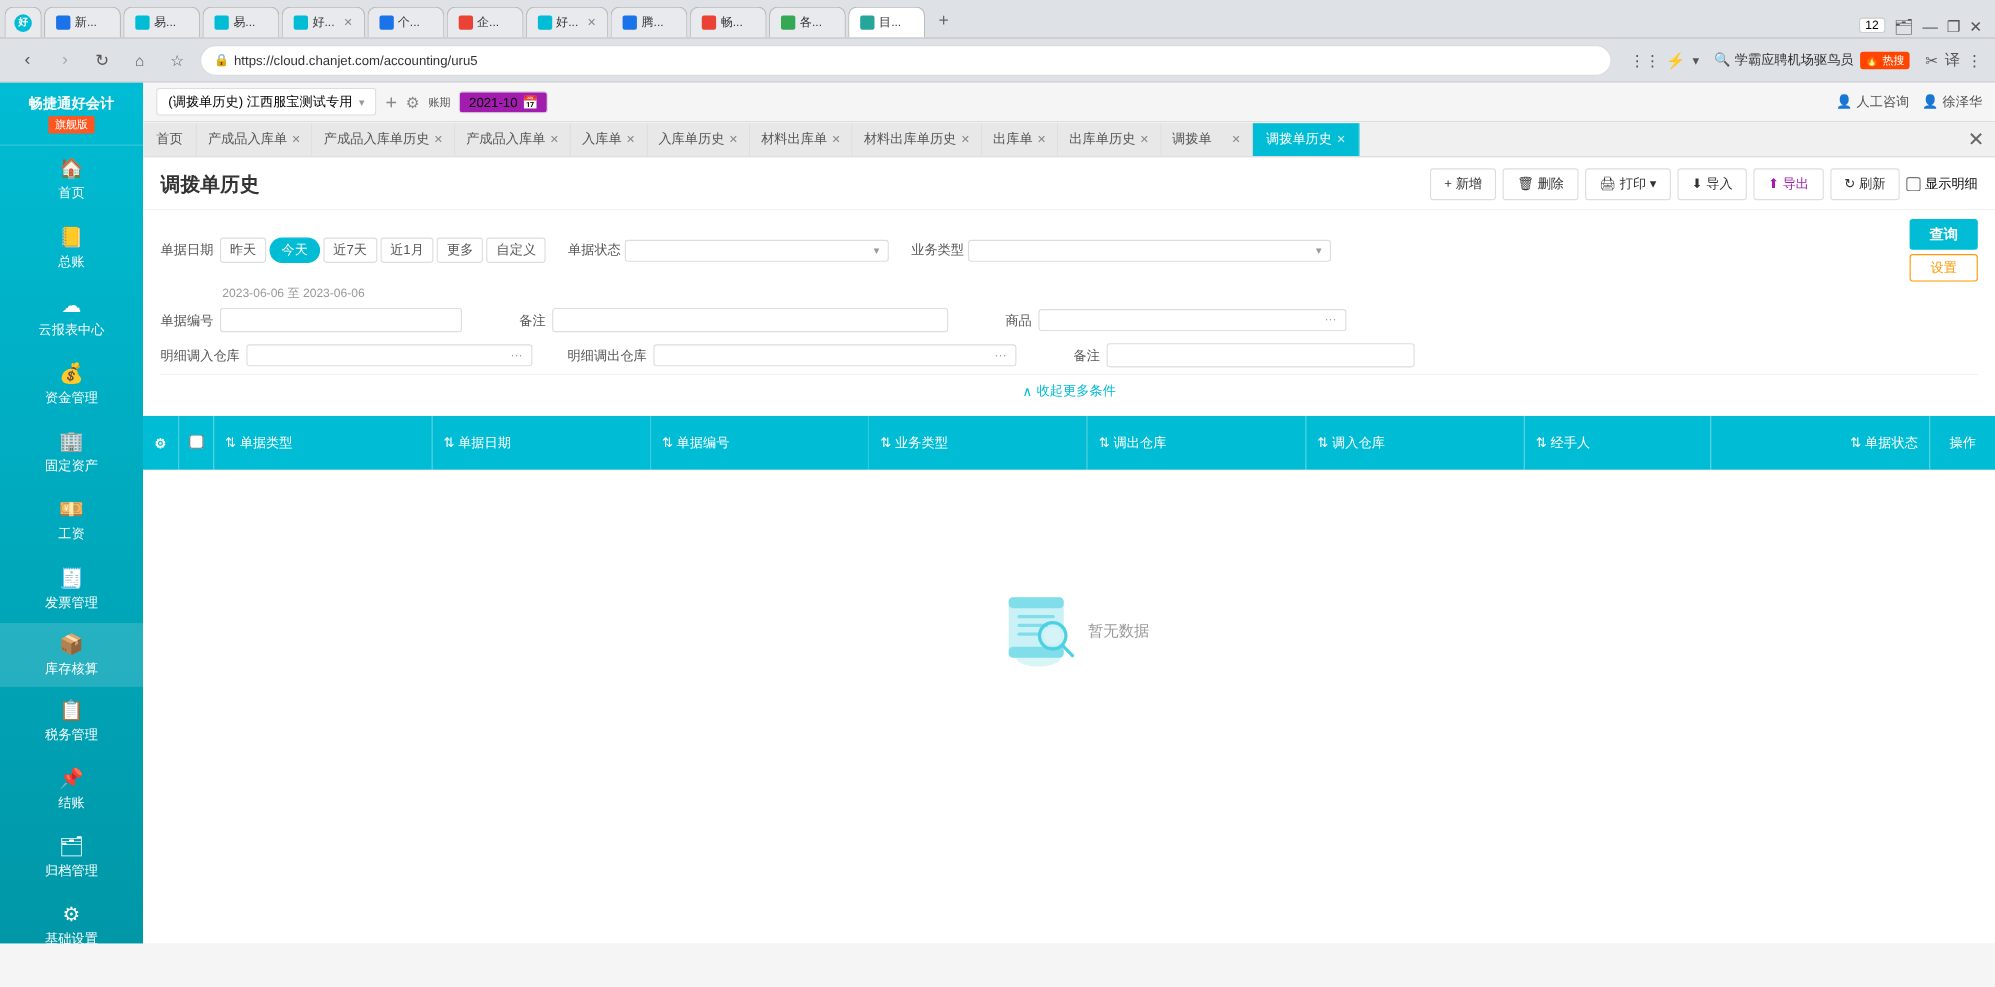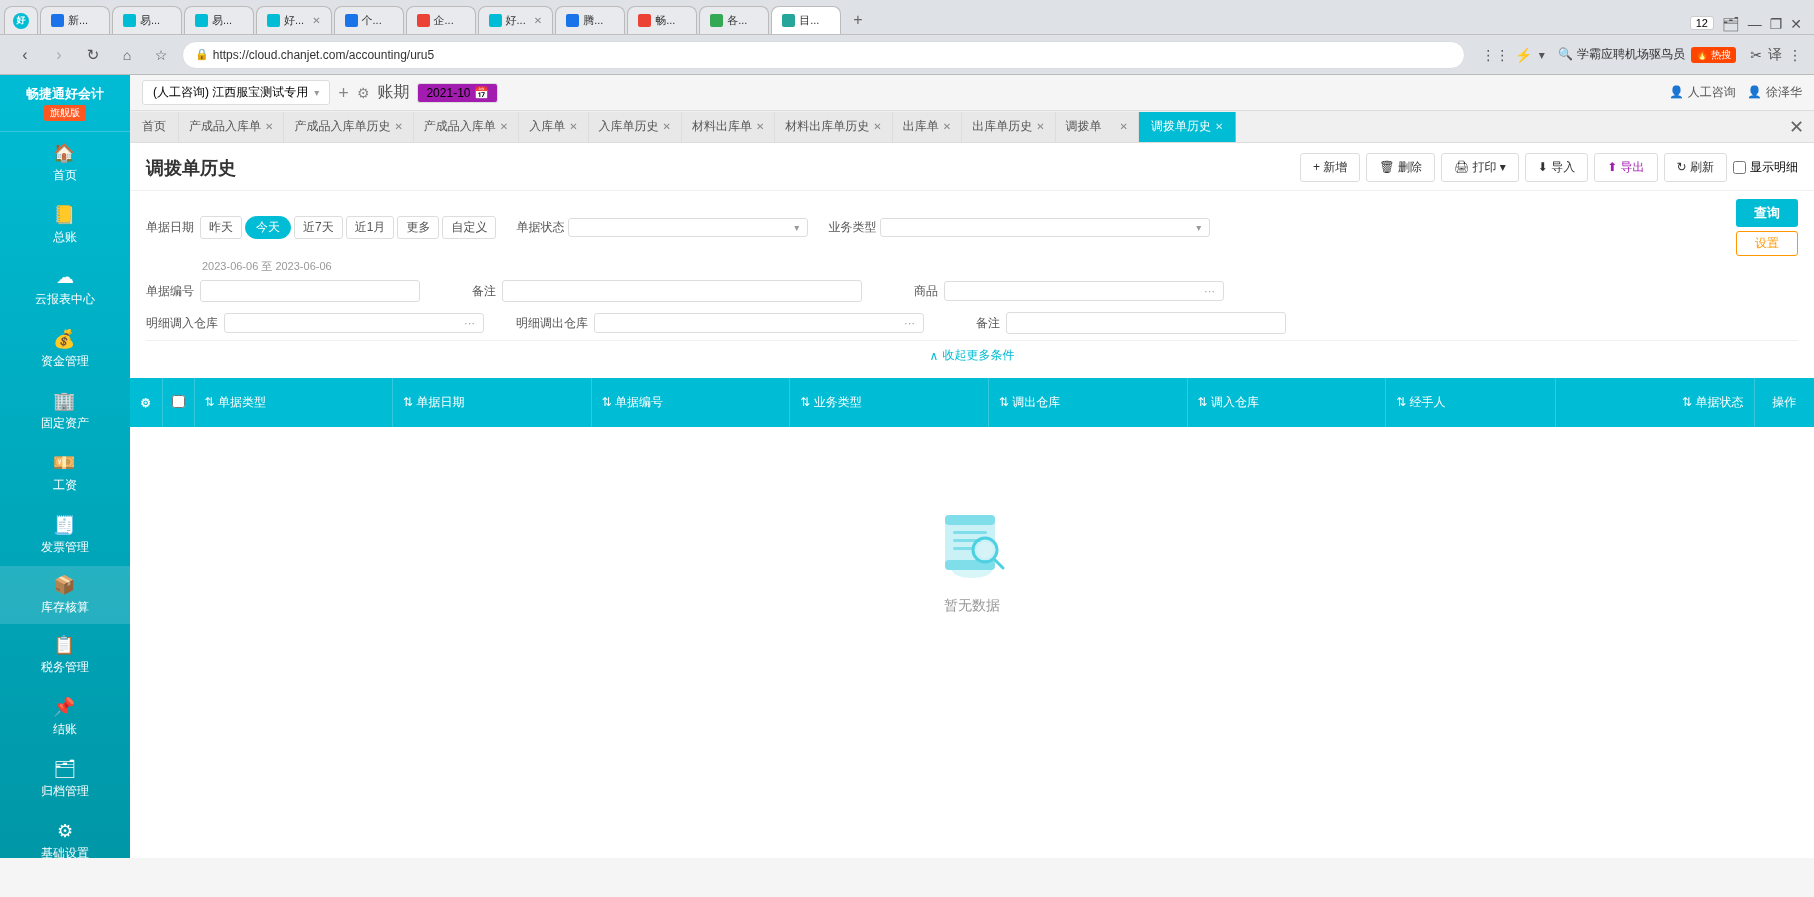--- a/index.html
+++ b/index.html
@@ -151,26 +151,26 @@
       <span style="font-size:18px;">⚙</span>
       <span style="font-size:12px;">基础设置</span>
     </div>
 
   </div>
 
   <div style="flex:1;display:flex;flex-direction:column;background:#fff;overflow:hidden;">
 
     <div style="display:flex;align-items:center;padding:0 12px;height:36px;background:#f5f5f5;border-bottom:1px solid #ddd;gap:8px;">
       <div style="display:flex;align-items:center;gap:6px;padding:3px 10px;border:1px solid #ddd;border-radius:3px;background:#fff;font-size:12px;cursor:pointer;">
-        <span>(人工咨询) 江西服宝测试专用</span>
+        <span>(调拨单历史) 江西服宝测试专用</span>
         <span style="font-size:10px;color:#999;">▾</span>
       </div>
       <span style="font-size:18px;color:#888;cursor:pointer;line-height:1;">+</span>
       <span style="font-size:14px;color:#888;cursor:pointer;">⚙</span>
-      <span style="font-size:16px;color:#555;text-align:right;">账期</span>
+      <span style="font-size:10px;color:#555;text-align:right;">账期</span>
       <div style="display:flex;align-items:center;gap:4px;font-size:12px;cursor:pointer;border:1px solid #ddd;border-radius:3px;padding:2px 8px;background:#a21caf;">
         <span>2021-10</span>
         <span style="font-size:12px;">📅</span>
       </div>
       <div style="margin-left:auto;display:flex;align-items:center;gap:12px;">
         <span style="font-size:12px;color:#555;cursor:pointer;">👤 人工咨询</span>
         <span style="font-size:12px;color:#555;cursor:pointer;">👤 徐泽华</span>
       </div>
     </div>
 
@@ -370,21 +370,21 @@
               <th style="padding:0 10px;text-align:right;font-weight:normal;border-right:1px solid rgba(255,255,255,0.2);white-space:nowrap;cursor:pointer;">
                 <span>⇅ 单据状态</span>
               </th>
               <th style="width:60px;padding:0 10px;text-align:center;font-weight:normal;white-space:nowrap;">操作</th>
             </tr>
           </thead>
           <tbody>
           </tbody>
         </table>
 
-        <div style="display:flex;flex-direction:column;align-items:center;justify-content:center;padding:68px 20px;">
+        <div style="display:flex;flex-direction:row;align-items:center;justify-content:center;padding:96px 20px;">
 
           <div style="width:90px;height:90px;margin-bottom:12px;position:relative;">
             <svg viewBox="0 0 90 90" xmlns="http://www.w3.org/2000/svg" width="90" height="90">
 
               <ellipse cx="45" cy="75" rx="20" ry="8" fill="#b2ebf2" opacity="0.5"></ellipse>
               <rect x="18" y="20" width="50" height="55" rx="4" fill="#b2ebf2" opacity="0.7"></rect>
               <rect x="18" y="20" width="50" height="10" rx="4" fill="#80deea"></rect>
               <rect x="18" y="65" width="50" height="10" rx="4" fill="#80deea"></rect>
 
               <rect x="26" y="36" width="34" height="3" rx="1.5" fill="#80deea"></rect>

